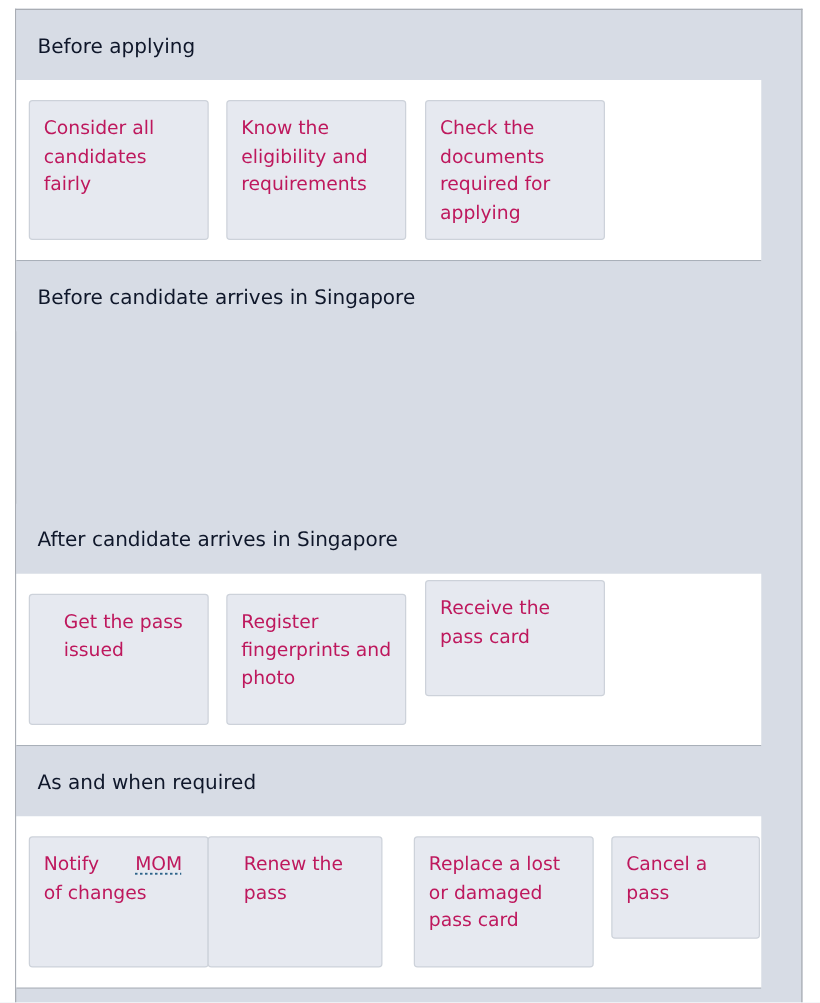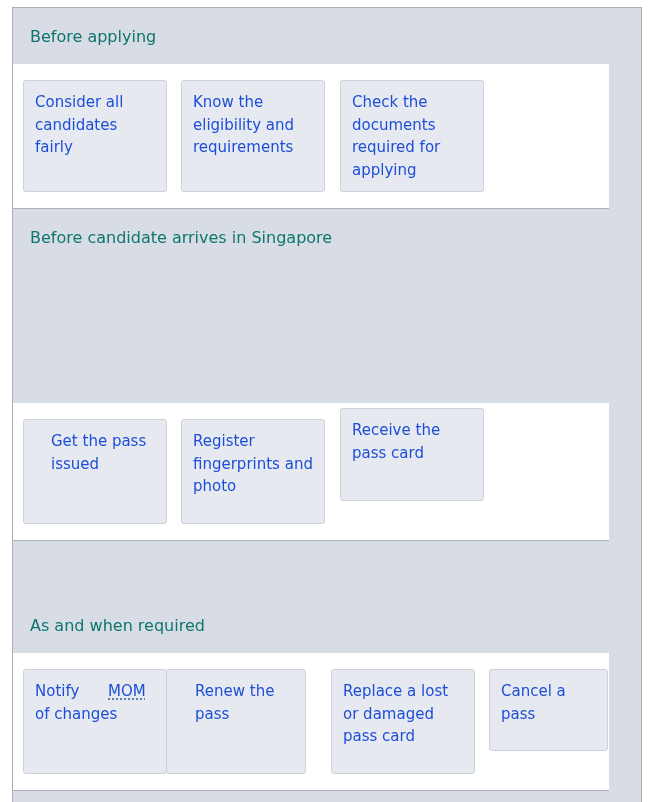--- a/index.html
+++ b/index.html
@@ -13,37 +13,37 @@
     background: #d7dce5;
     border-left: 1px solid #a9adb4;
     border-top: 1px solid #a9adb4;
     border-right: 1px solid #a9adb4;
   }
 
   .section { position: absolute; left: 0; width: 596px; }
   .section-header {
     height: 56px;
     background: #d7dce5;
-    color: #0f766e;
+    color: #0f172a;
     font-size: 16px;
     padding-left: 17px;
     display: flex; align-items: center;
   }
   .section-body {
     background: #ffffff;
     position: relative;
     border-bottom: 1px solid #a9b0b9;
   }
 
   .card {
     position: absolute;
     background: #e6e9f0;
     border: 1px solid #cdd2da;
     border-radius: 3px;
-    color: #1d4ed8;
+    color: #be185d;
     font-size: 15px;
     line-height: 22.5px;
     padding: 10px 10px 0 11px;
     cursor: pointer;
   }
   .abbr {
     text-decoration: underline dotted #2c6389;
     text-underline-offset: 3px;
     margin-left: 24px;
   }
@@ -60,20 +60,21 @@
       <div class="card" style="left:168px; top:16px; width:144px; height:112px;">Know the eligibility and requirements</div>
       <div class="card" style="left:327px; top:16px; width:144px; height:112px;">Check the documents required for applying</div>
     </div>
   </div>
 
   <div class="section" style="top:201px;">
     <div class="section-header">Before candidate arrives in Singapore</div>
   </div>
 
   <div class="section" style="top:395px;">
+    <div class="section-header">After candidate arrives in Singapore</div>
     <div class="section-body" style="height:138px;">
       <div class="card" style="left:10px; top:16px; width:144px; height:105px;padding-left:27px;">Get the pass issued</div>
       <div class="card" style="left:168px; top:16px; width:144px; height:105px;">Register fingerprints and photo</div>
       <div class="card" style="left:327px; top:5px; width:144px; height:93px;">Receive the pass card</div>
     </div>
   </div>
 
   <div class="section" style="top:589px;">
     <div class="section-header">As and when required</div>
     <div class="section-body" style="height:138px;">

